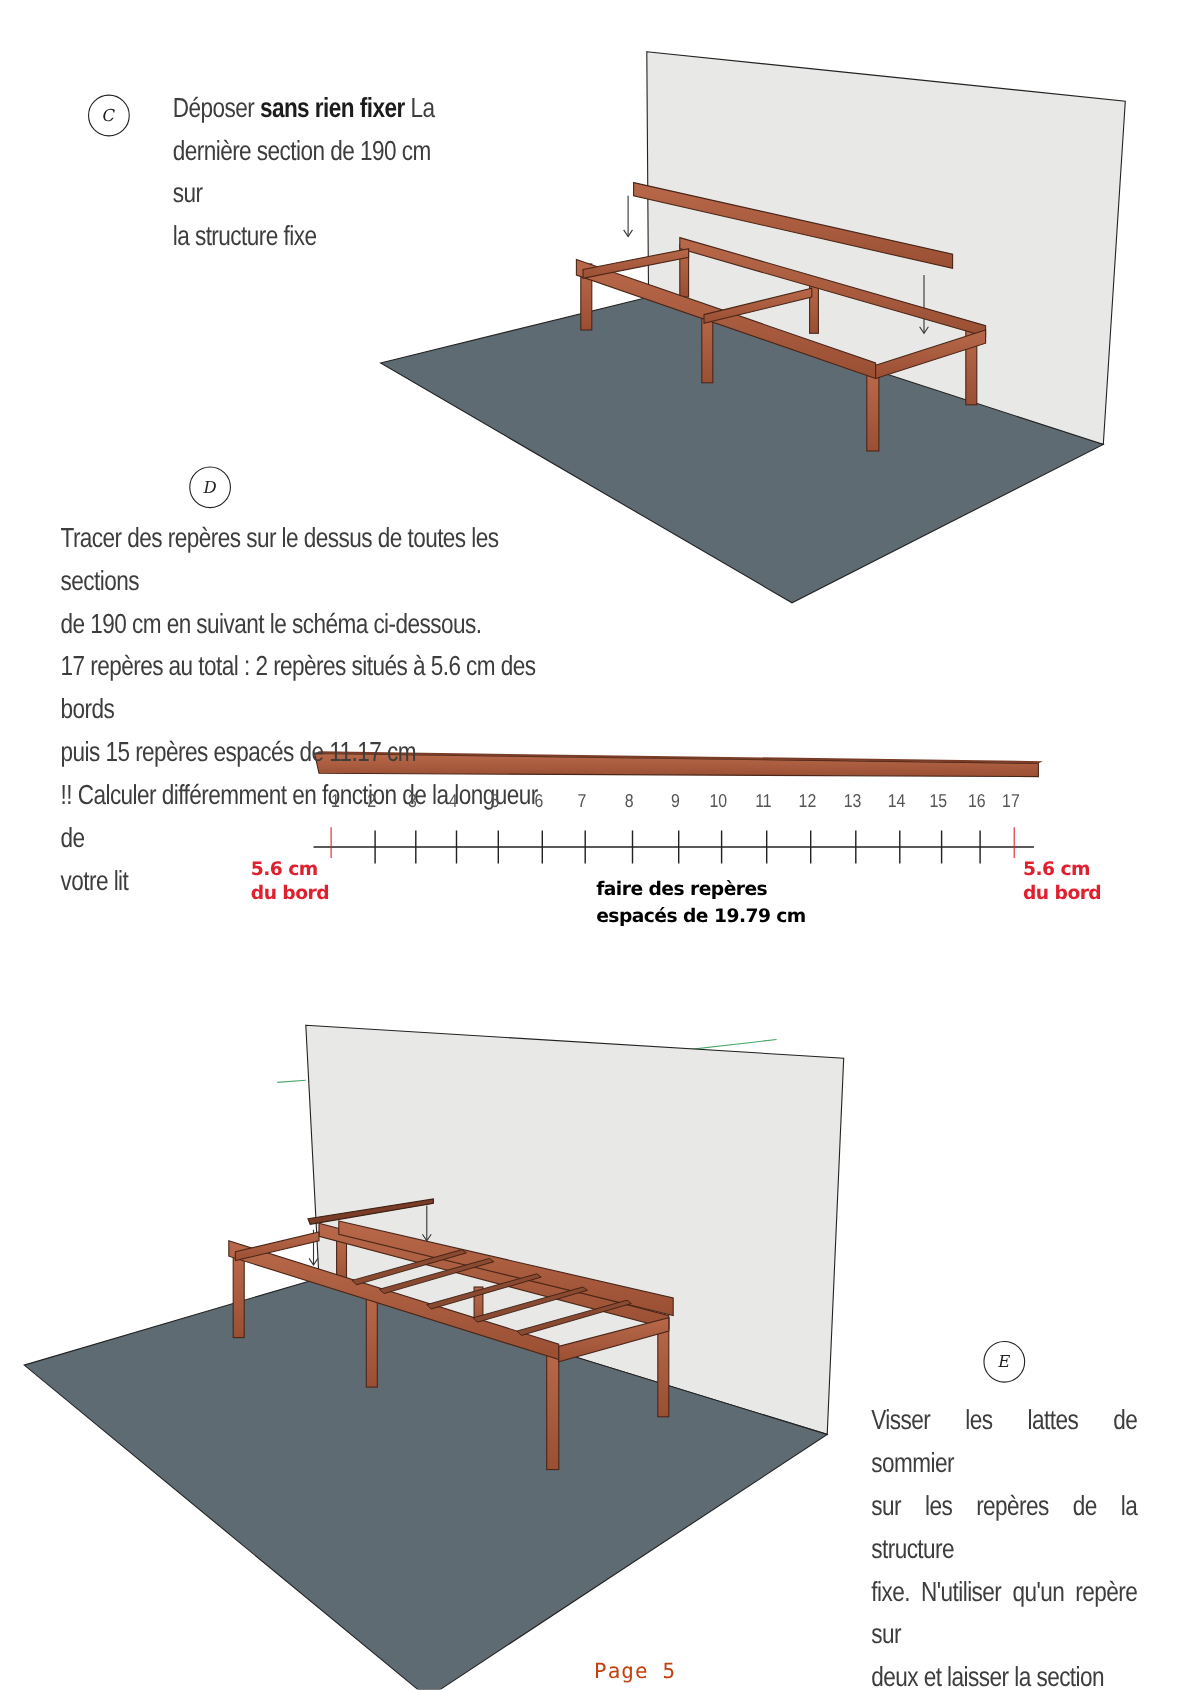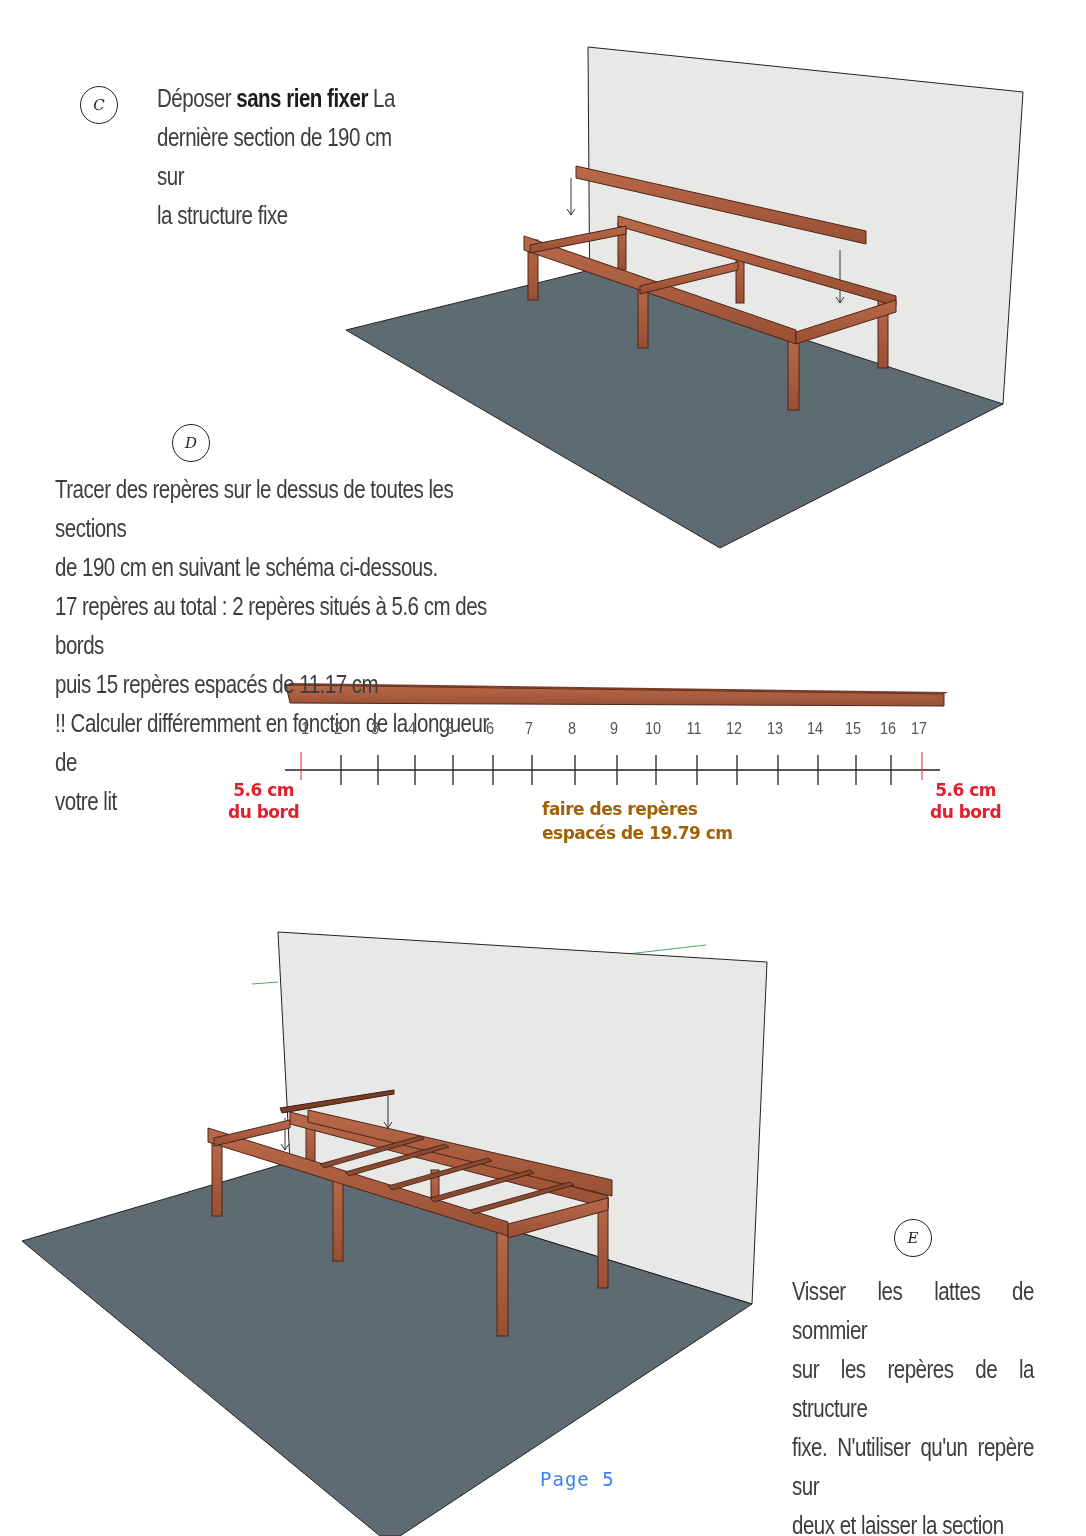--- a/index.html
+++ b/index.html
@@ -10,25 +10,25 @@
                  font-family: "DejaVu Serif", serif; font-style: italic; font-size: 15px; color: #222; }
   .instr { position: absolute; font-family: "Liberation Sans", sans-serif; font-size: 25px;
            line-height: 39px; color: #3d3d3d; letter-spacing: -0.6px; transform: scaleX(0.82); transform-origin: left top; }
   .instr b { color: #1c1c1c; }
   .instr-c { left: 157px; top: 79px; width: 300px; }
   .instr-d { left: 55px; top: 470px; width: 560px; }
   .instr-e { left: 792px; top: 1272px; width: 295px; text-align: justify; text-align-last: left; }
   .instr-e p { margin: 0; }
   .ruler-num { position: absolute; top: 719px; font-size: 17px; color: #555; transform: translateX(-50%) scaleX(0.85); font-family: "Liberation Sans", sans-serif; }
   .red-note { position: absolute; color: #e0202e; font-family: "DejaVu Sans", sans-serif; font-weight: bold;
-              font-size: 17px; line-height: 22px; text-align: center; letter-spacing: -0.5px; }
-  .black-note { position: absolute; left: 542px; top: 797px; color: #a16207; font-family: "DejaVu Sans", sans-serif;
+              font-size: 17px; line-height: 22px; letter-spacing: -0.5px; }
+  .black-note { position: absolute; left: 542px; top: 797px; color: #000000; font-family: "DejaVu Sans", sans-serif;
                 font-weight: bold; font-size: 17px; line-height: 24px; letter-spacing: -0.5px; }
-  .page-num { position: absolute; left: 540px; top: 1468px; font-family: "DejaVu Sans Mono", monospace;
-              font-size: 19px; color: #3b82f6; letter-spacing: 1px; }
+  .page-num { position: absolute; left: 540px; top: 1508px; font-family: "DejaVu Sans Mono", monospace;
+              font-size: 19px; color: #c2410c; letter-spacing: 1px; }
   svg { position: absolute; left: 0; top: 0; }
 </style>
 </head>
 <body>
 
 <svg width="1086" height="1536" viewBox="0 0 1086 1536">
   <defs>
     <linearGradient id="woodGrad" x1="0" y1="0" x2="0" y2="1">
       <stop offset="0" stop-color="#b9694a"></stop>
       <stop offset="1" stop-color="#9a4f33"></stop>

